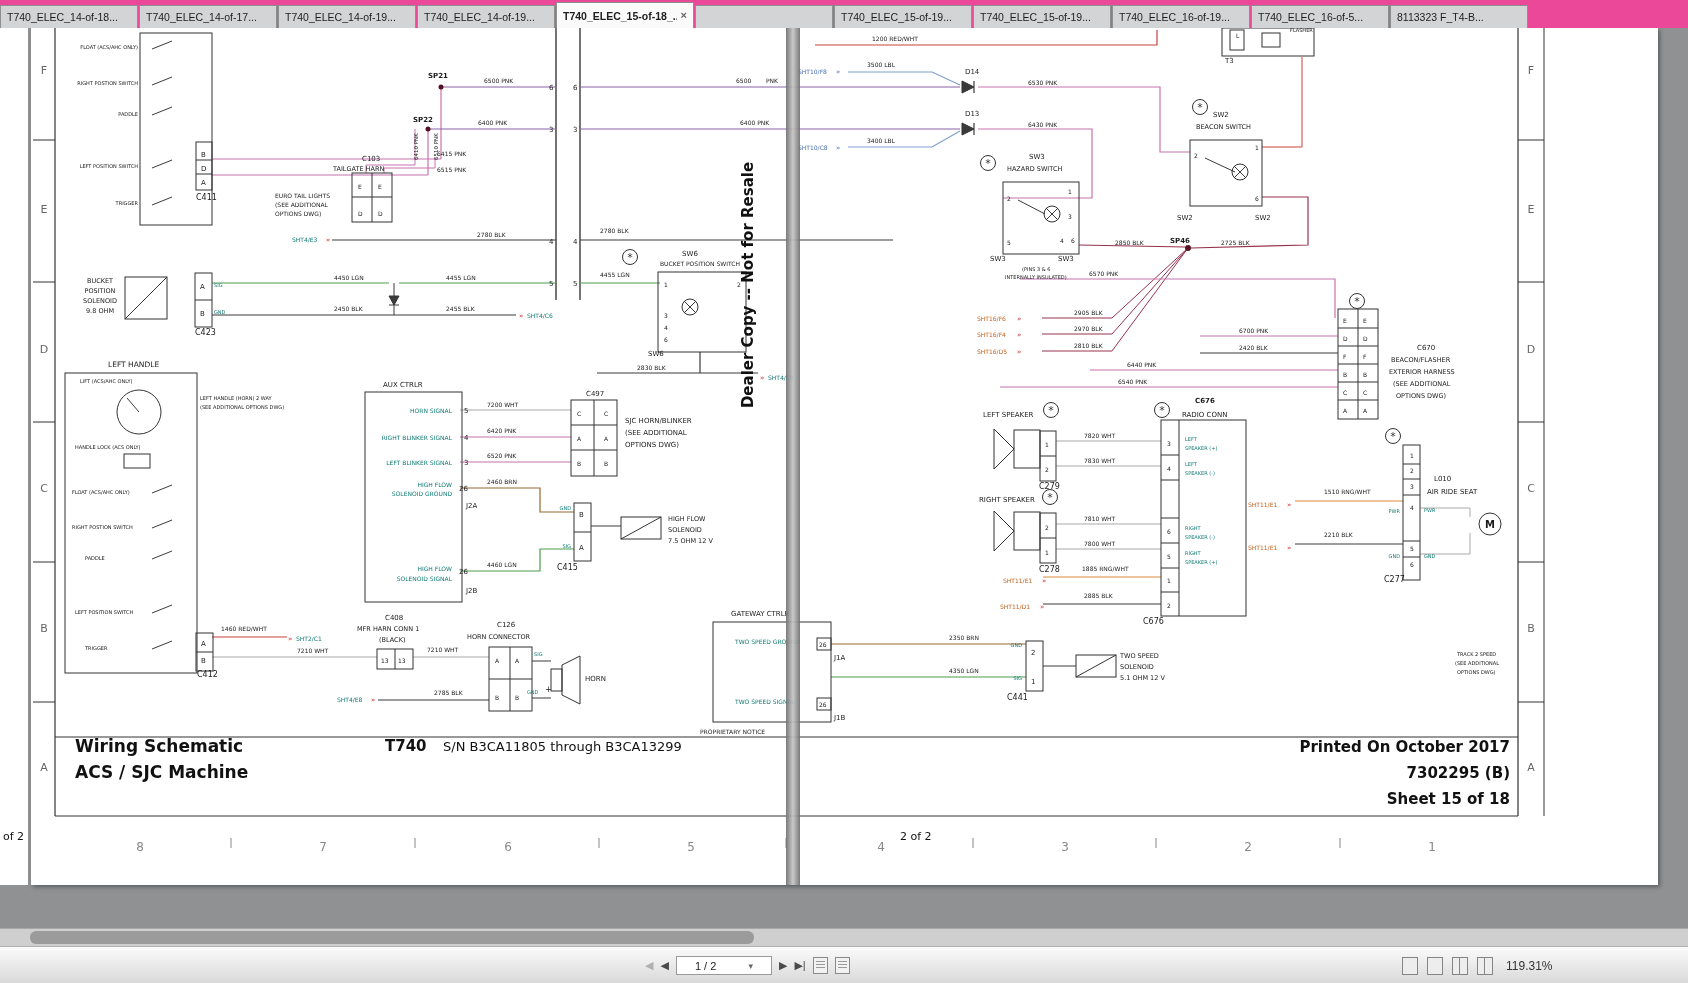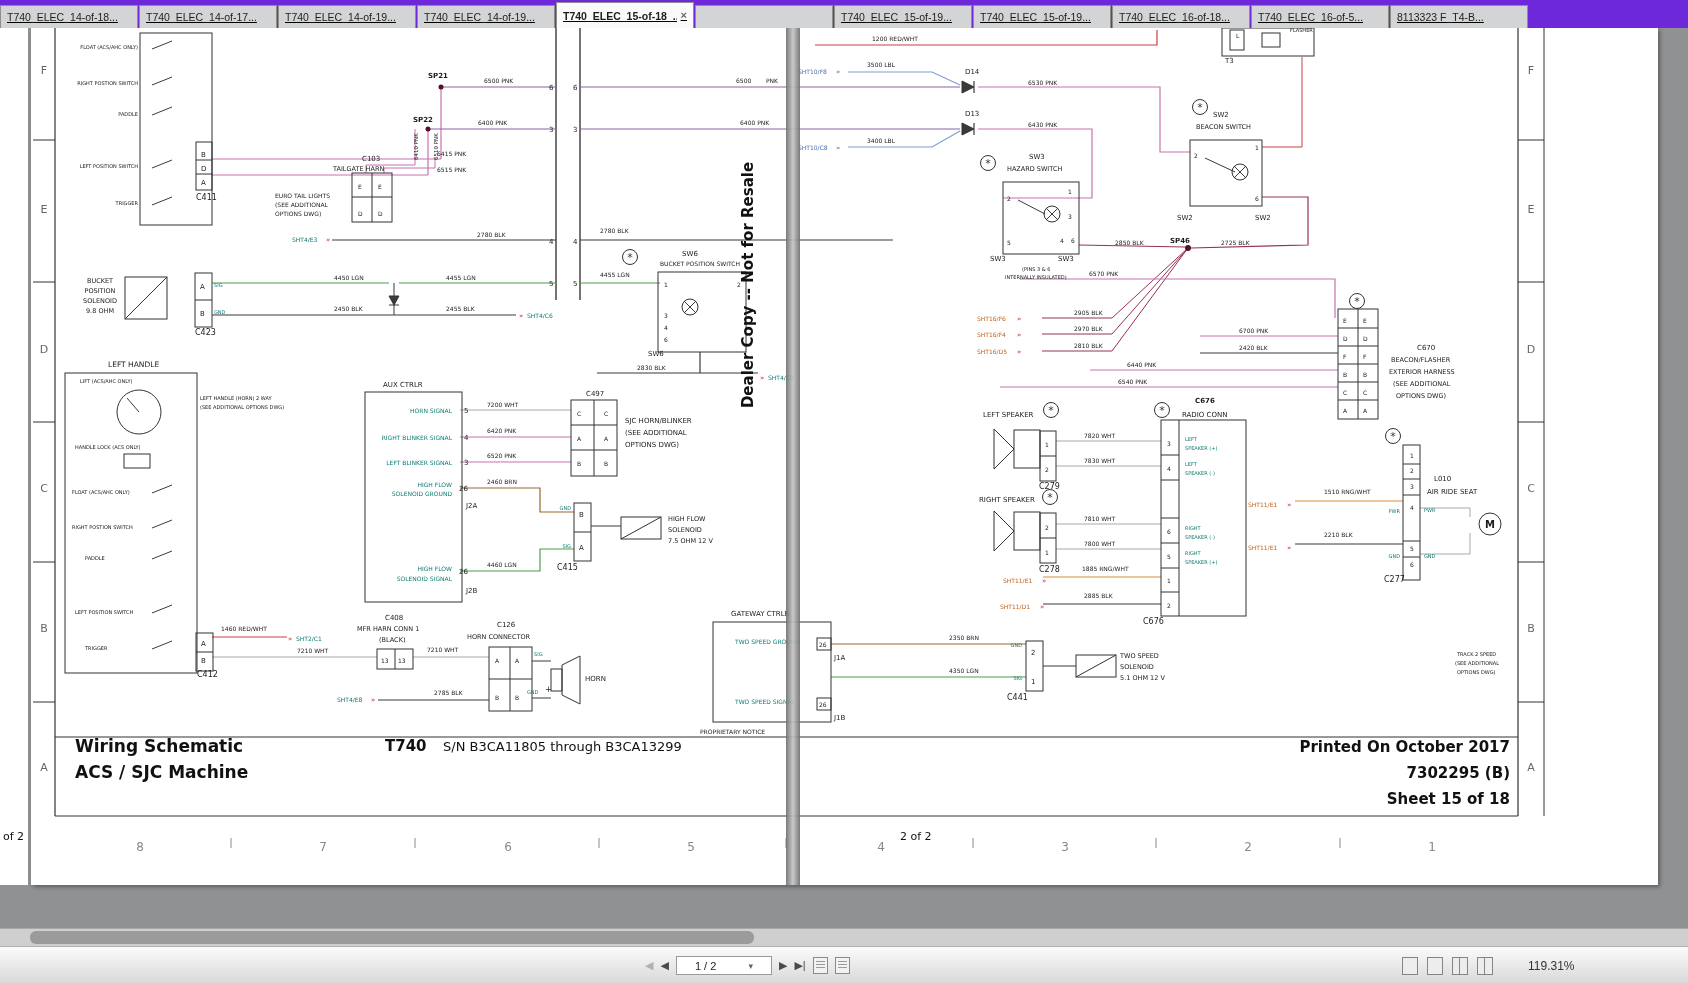--- a/index.html
+++ b/index.html
@@ -1,17 +1,17 @@
 <!DOCTYPE html>
 <html><head>
 <meta charset="utf-8">
 <style>
   html,body{margin:0;padding:0;width:1688px;height:983px;background:#8f9193;font-family:"Liberation Sans",sans-serif;overflow:hidden;position:relative;}
   
-  .tabbar{position:absolute;top:0;left:0;width:1688px;height:28px;background:#6d28d9;display:flex;align-items:flex-end;z-index:40;text-decoration:underline;}
+  .tabbar{position:absolute;top:0;left:0;width:1688px;height:28px;background:#ec4899;display:flex;align-items:flex-end;z-index:40;}
   .tab{height:23px;background:#d2d4d6;border:1px solid #8f8f8f;border-bottom:none;margin-right:1px;font-size:10.5px;color:#1d1d1d;display:flex;align-items:center;padding:0 6px;white-space:nowrap;overflow:hidden;flex:0 0 auto;width:138px;box-sizing:border-box;}
   .tab.active{background:#fafafa;height:26px;font-weight:bold;}
   .tab .close{margin-left:auto;color:#666;font-size:11px;line-height:1;padding-left:4px;}
   .overflow-btn{position:absolute;right:0;top:0;width:44px;height:28px;background:#8a1f1f;color:#fff;display:flex;align-items:center;justify-content:center;font-size:12px;}
   
   .page-prev{position:absolute;left:0;top:28px;width:28px;height:857px;background:#ffffff;z-index:1;}
   .page-main{position:absolute;left:31px;top:28px;width:1627px;height:857px;background:#ffffff;z-index:1;box-shadow:2px 2px 4px rgba(0,0,0,.35);}
   #schem{position:absolute;left:0;top:28px;z-index:5;}
   .divider{position:absolute;left:786px;top:28px;width:14px;height:857px;background:linear-gradient(90deg,#6e6e6e,#c4c4c4 50%,#6e6e6e);opacity:.92;z-index:10;}
   
@@ -22,21 +22,21 @@
   .nav-group{position:absolute;left:645px;top:0;height:37px;display:flex;align-items:center;gap:7px;}
   .tb-icon{font-size:11px;color:#4a4a4a;cursor:default;}
   .tb-icon.dim{color:#b0b0b0;}
   .page-box{width:96px;height:19px;background:#fff;border:1px solid #9a9a9a;display:flex;align-items:center;font-size:11px;color:#222;padding:0 18px;box-sizing:border-box;}
   .page-box .caret{margin-left:auto;font-size:9px;color:#666;}
   .doc-icon{width:13px;height:15px;border:1px solid #8a8a8a;background:#f2f2f2;position:relative;}
   .doc-icon:after{content:"";position:absolute;left:2px;top:3px;right:2px;height:1px;background:#9a9a9a;box-shadow:0 3px 0 #9a9a9a,0 6px 0 #9a9a9a;}
   .right-group{position:absolute;left:1402px;top:0;height:37px;display:flex;align-items:center;gap:9px;}
   .view-icon{width:14px;height:16px;border:1px solid #858585;background:#ededed;position:relative;}
   .view-icon.two:after{content:"";position:absolute;left:6px;top:0;bottom:0;width:1px;background:#858585;}
-  .zoom-label{font-size:12px;color:#333;margin-left:26px;}
+  .zoom-label{font-size:12px;color:#333;margin-left:4px;}
 </style>
 </head>
 <body>
 
 <div class="tabbar" id="tabbar">
     <div class="tab">
       <span style="overflow: hidden; text-overflow: clip; white-space: nowrap;">T740_ELEC_14-of-18...</span>
     </div>
     <div class="tab">
       <span style="overflow: hidden; text-overflow: clip; white-space: nowrap; text-align: center;">T740_ELEC_14-of-17...</span>
@@ -54,21 +54,21 @@
     <div class="tab">
       <span style="overflow: hidden; text-overflow: clip; white-space: nowrap; margin-top: 35px;">T740_ELEC_15-of-17...</span>
     </div>
     <div class="tab">
       <span style="overflow: hidden; text-overflow: clip; white-space: nowrap;">T740_ELEC_15-of-19...</span>
     </div>
     <div class="tab">
       <span style="overflow: hidden; text-overflow: clip; white-space: nowrap;">T740_ELEC_15-of-19...</span>
     </div>
     <div class="tab">
-      <span style="overflow: hidden; text-overflow: clip; white-space: nowrap;">T740_ELEC_16-of-18...</span>
+      <span style="overflow: hidden; text-overflow: clip; white-space: nowrap;">T740_ELEC_16-of-19...</span>
     </div>
     <div class="tab">
       <span style="overflow: hidden; text-overflow: clip; white-space: nowrap;">T740_ELEC_16-of-5...</span>
     </div>
     <div class="tab">
       <span style="overflow: hidden; text-overflow: clip; white-space: nowrap;">8113323 F_T4-B...</span>
     </div>
   </div>
 <div class="overflow-btn">
   <span>▾</span>

